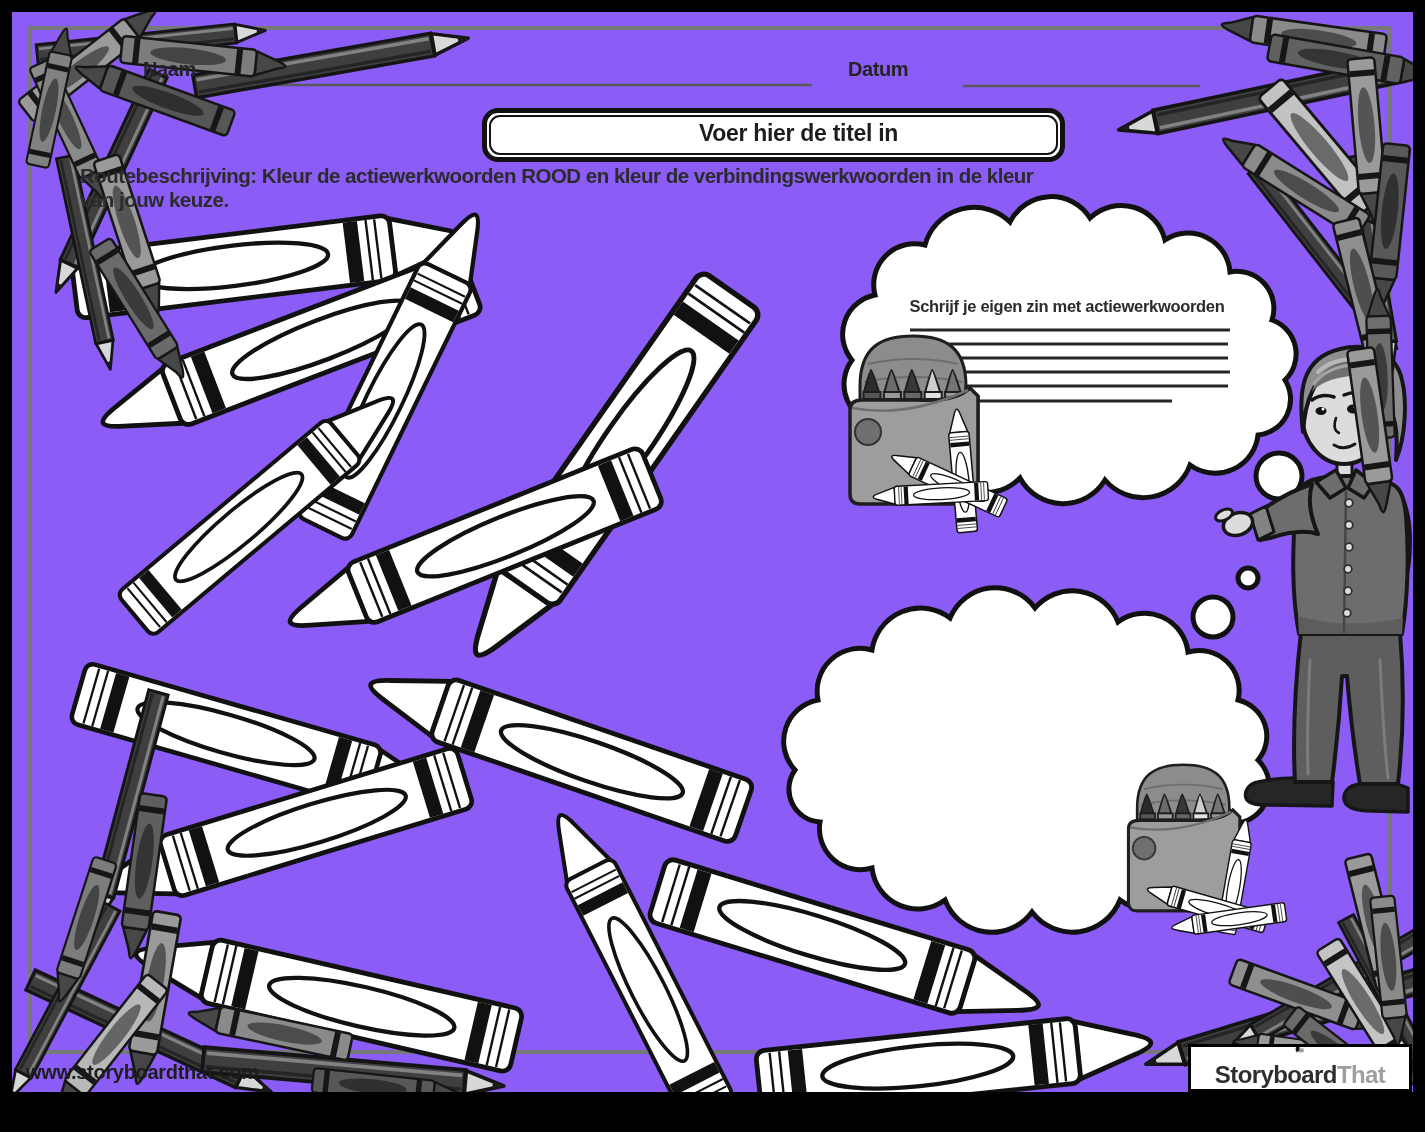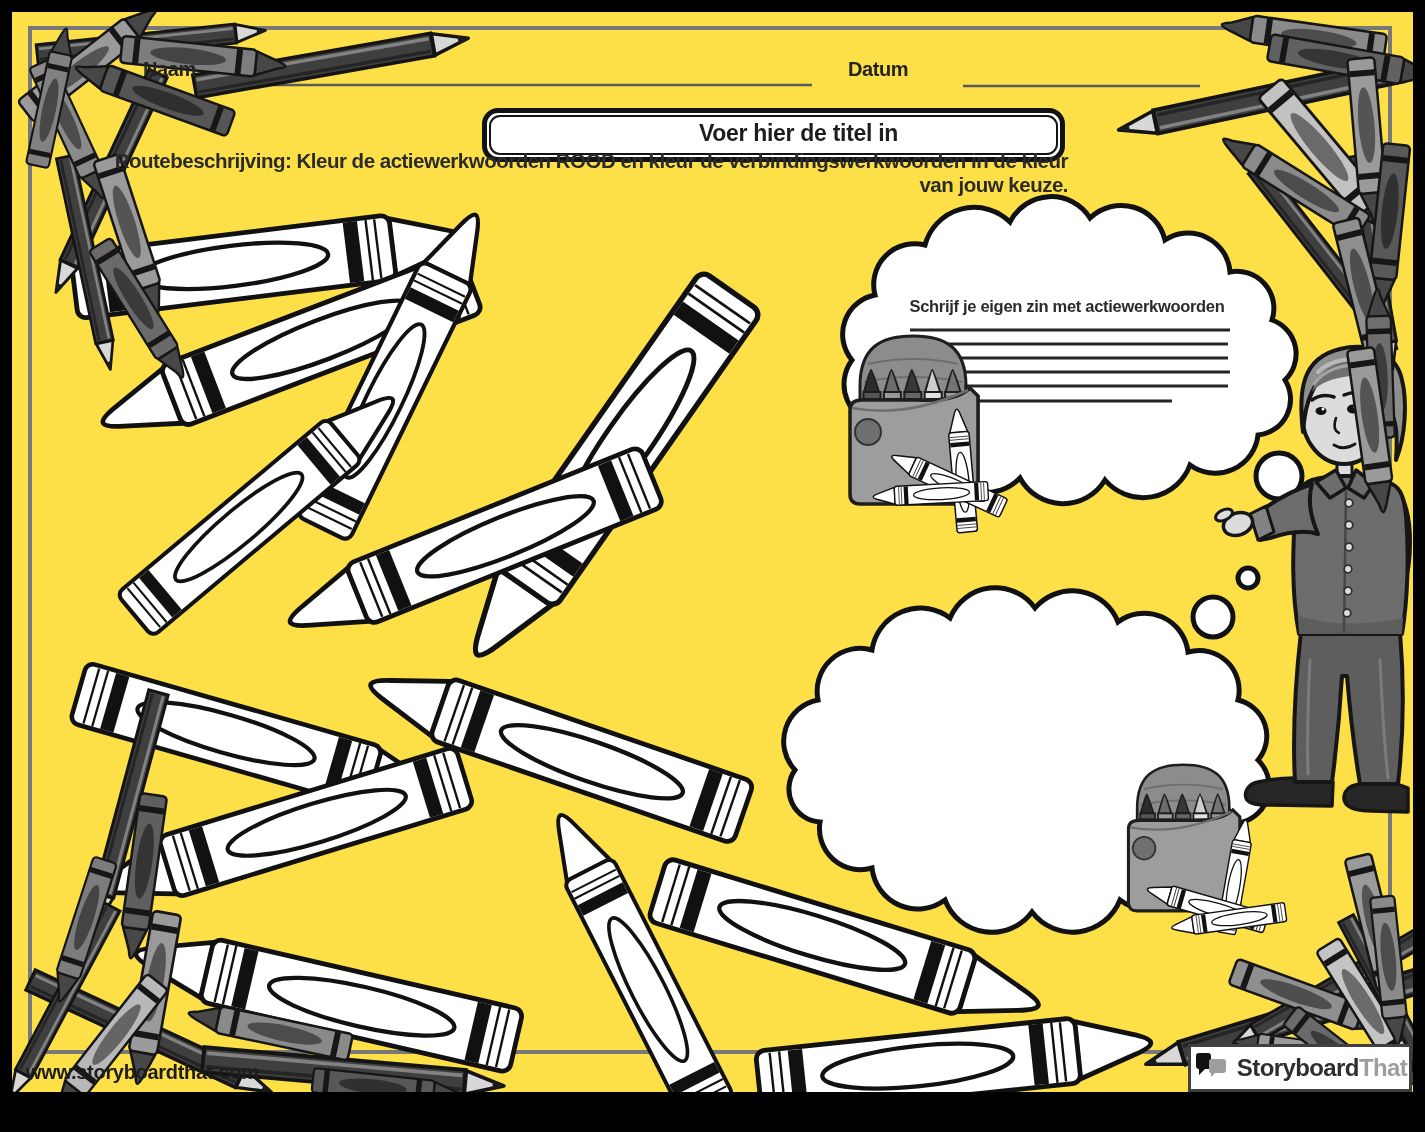--- a/index.html
+++ b/index.html
@@ -1,36 +1,36 @@
 <!DOCTYPE html>
 <html><head>
 <meta charset="utf-8">
 <style>
   html,body{margin:0;padding:0;background:#444;}
-  #page{position:relative;width:1425px;height:1132px;background:#fde047;overflow:hidden;
+  #page{position:relative;width:1425px;height:1132px;background:#8b5cf6;overflow:hidden;
         font-family:"Liberation Sans",sans-serif;color:#222;}
   #art{position:absolute;left:0;top:0;}
   .txt{position:absolute;font-weight:700;color:#242424;letter-spacing:-0.4px;}
   #naam-label{left:143px;top:58px;font-size:20px;}
   #datum-label{left:848px;top:58px;font-size:20px;}
   #title-box{left:482px;top:108px;width:583px;height:54px;border:5px solid #121212;border-radius:16px;
              box-sizing:border-box;background:#fff;position:absolute;}
   #title-box::after{content:"";position:absolute;inset:2px;border:2px solid #121212;border-radius:11px;}
   #title-text{position:absolute;left:0;right:0;top:12px;text-align:center;font-size:23px;font-weight:700;
               color:#1d1d1d;letter-spacing:-0.3px;z-index:2;}
-  #instructions{left:80px;top:149px;width:988px;text-align:right;font-size:20.5px;line-height:23.5px;
+  #instructions{left:80px;top:164px;width:988px;text-align:left;font-size:20.5px;line-height:23.5px;
                 color:#2b2b2b;letter-spacing:-0.5px;}
   .kw{font-weight:800;}
   #cloud-prompt{left:887px;top:297px;width:360px;text-align:center;font-size:16.5px;color:#2b2b2b;
                 letter-spacing:-0.3px;}
   #writing-lines line{stroke:#252525;stroke-width:3;}
   #footer-url{left:26px;top:1061px;font-size:20px;letter-spacing:-0.3px;color:#1d1d1d;}
   #logo-box{position:absolute;left:1188px;top:1044px;width:224px;height:48px;background:#fff;
-            border:3px solid #404040;box-sizing:border-box;display:flex;align-items:center;
-            justify-content:center;gap:6px;}
+            border:3px solid #000000;box-sizing:border-box;display:flex;align-items:center;
+            justify-content:center;gap:6px;flex-direction:column;}
   #logo-text{font-size:24px;font-weight:600;letter-spacing:-0.6px;white-space:nowrap;}
   #logo-part1{color:#2e2e2e;}
   #logo-part2{color:#9e9e9e;}
   svg .frame{stroke:#787878;stroke-width:4;fill:none;}
   svg .fieldline{stroke:#5a5a5a;stroke-width:2.5;}
 </style>
 </head>
 <body>
 
 <div id="page">

